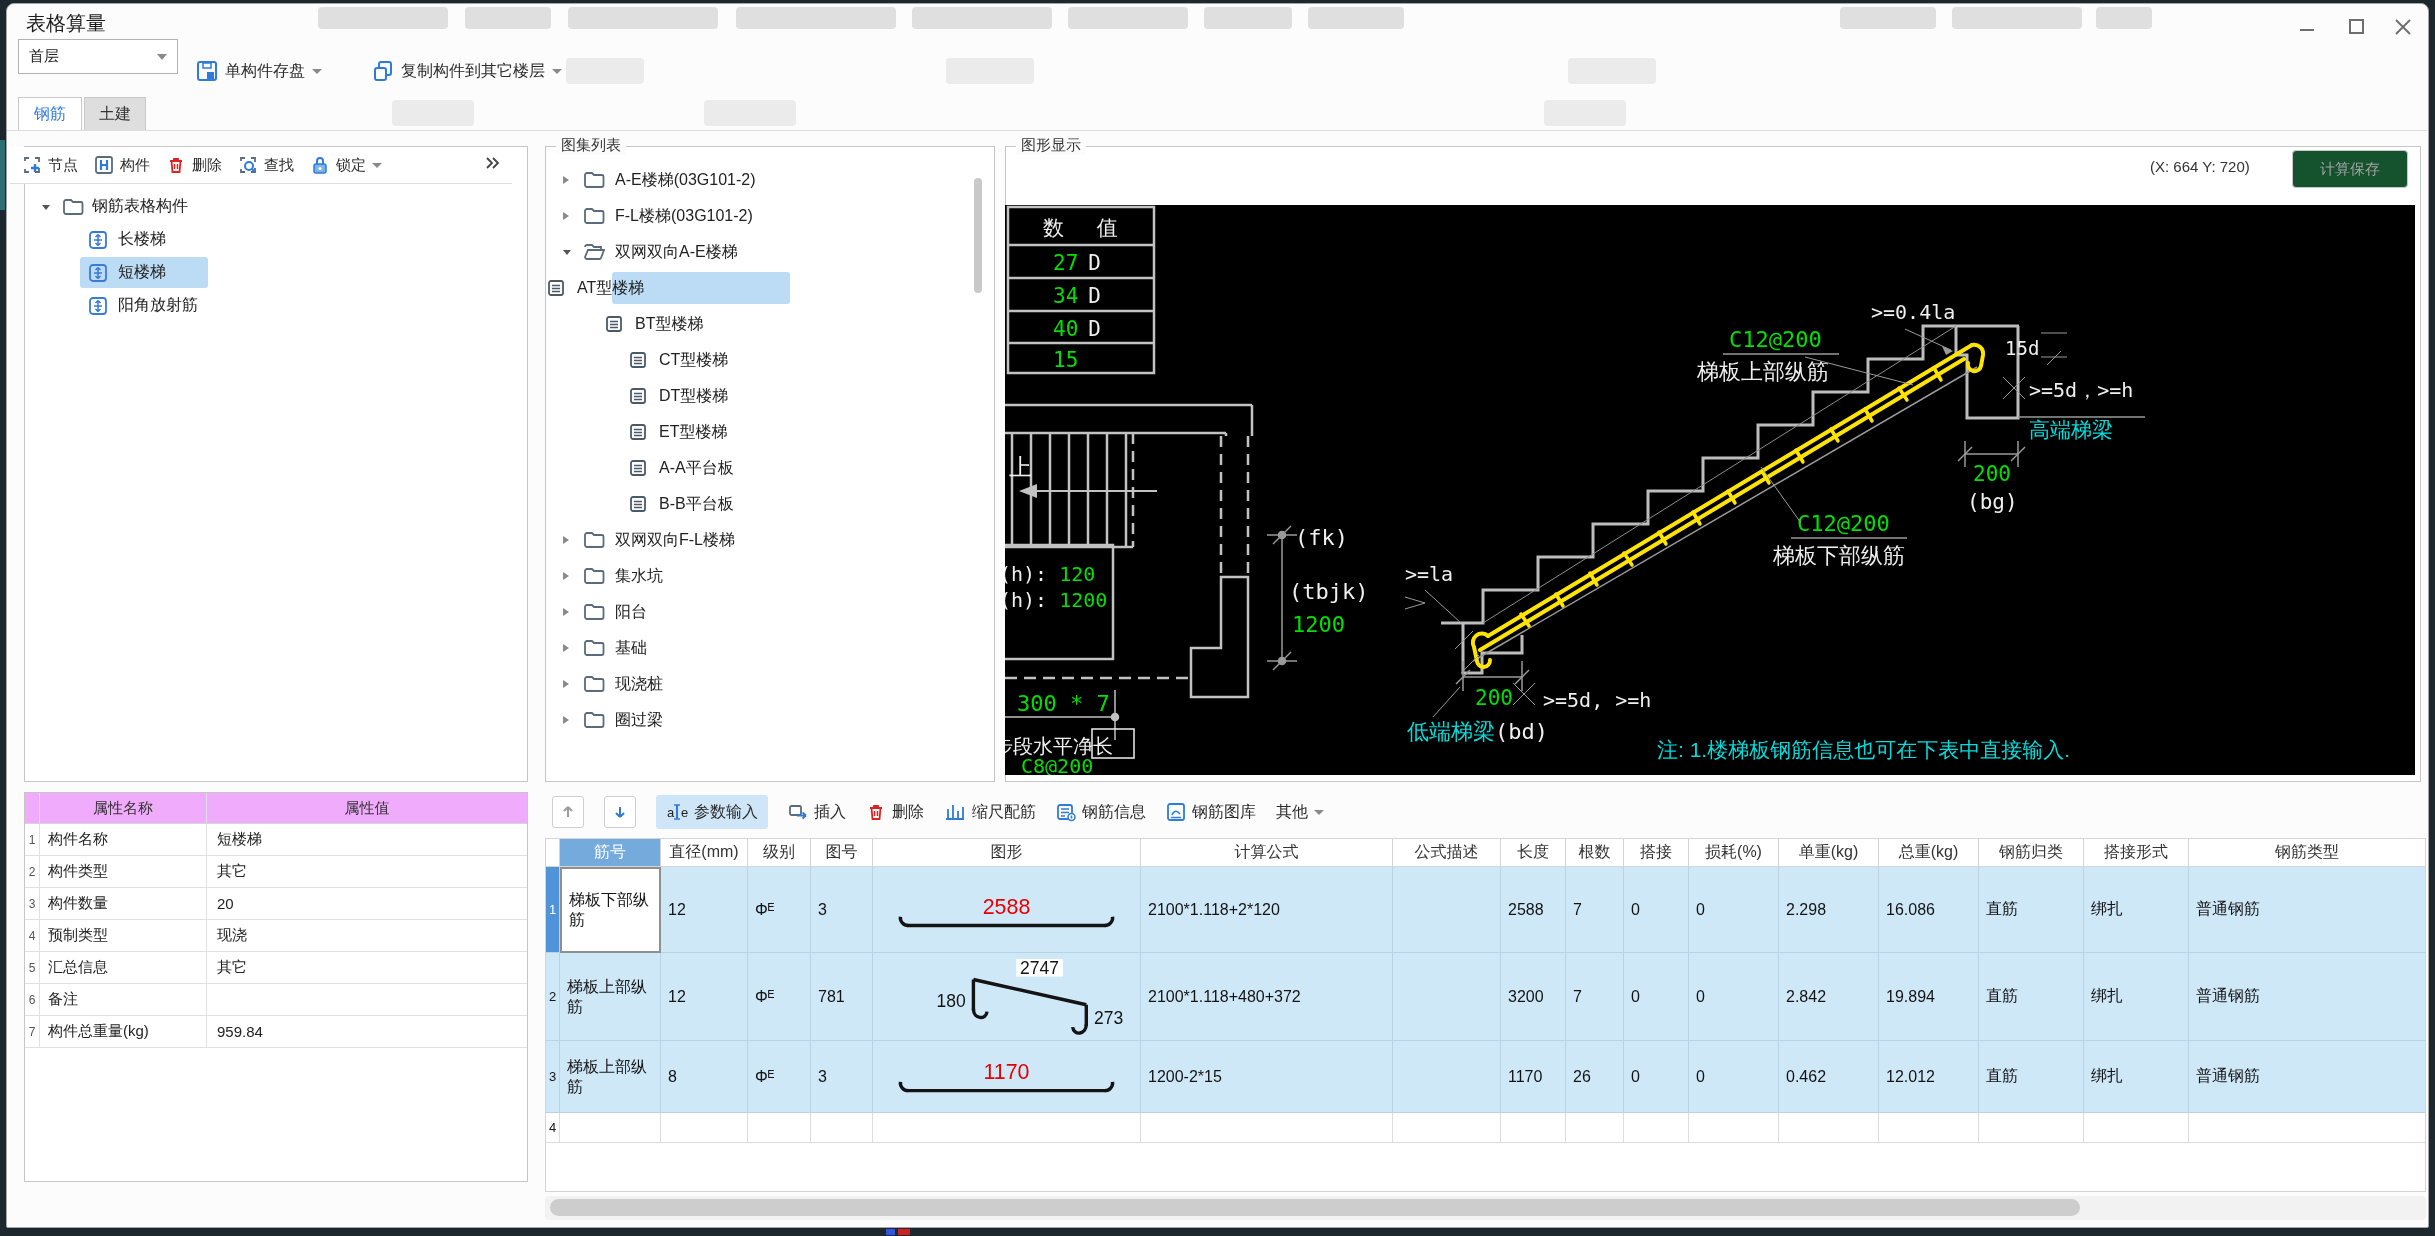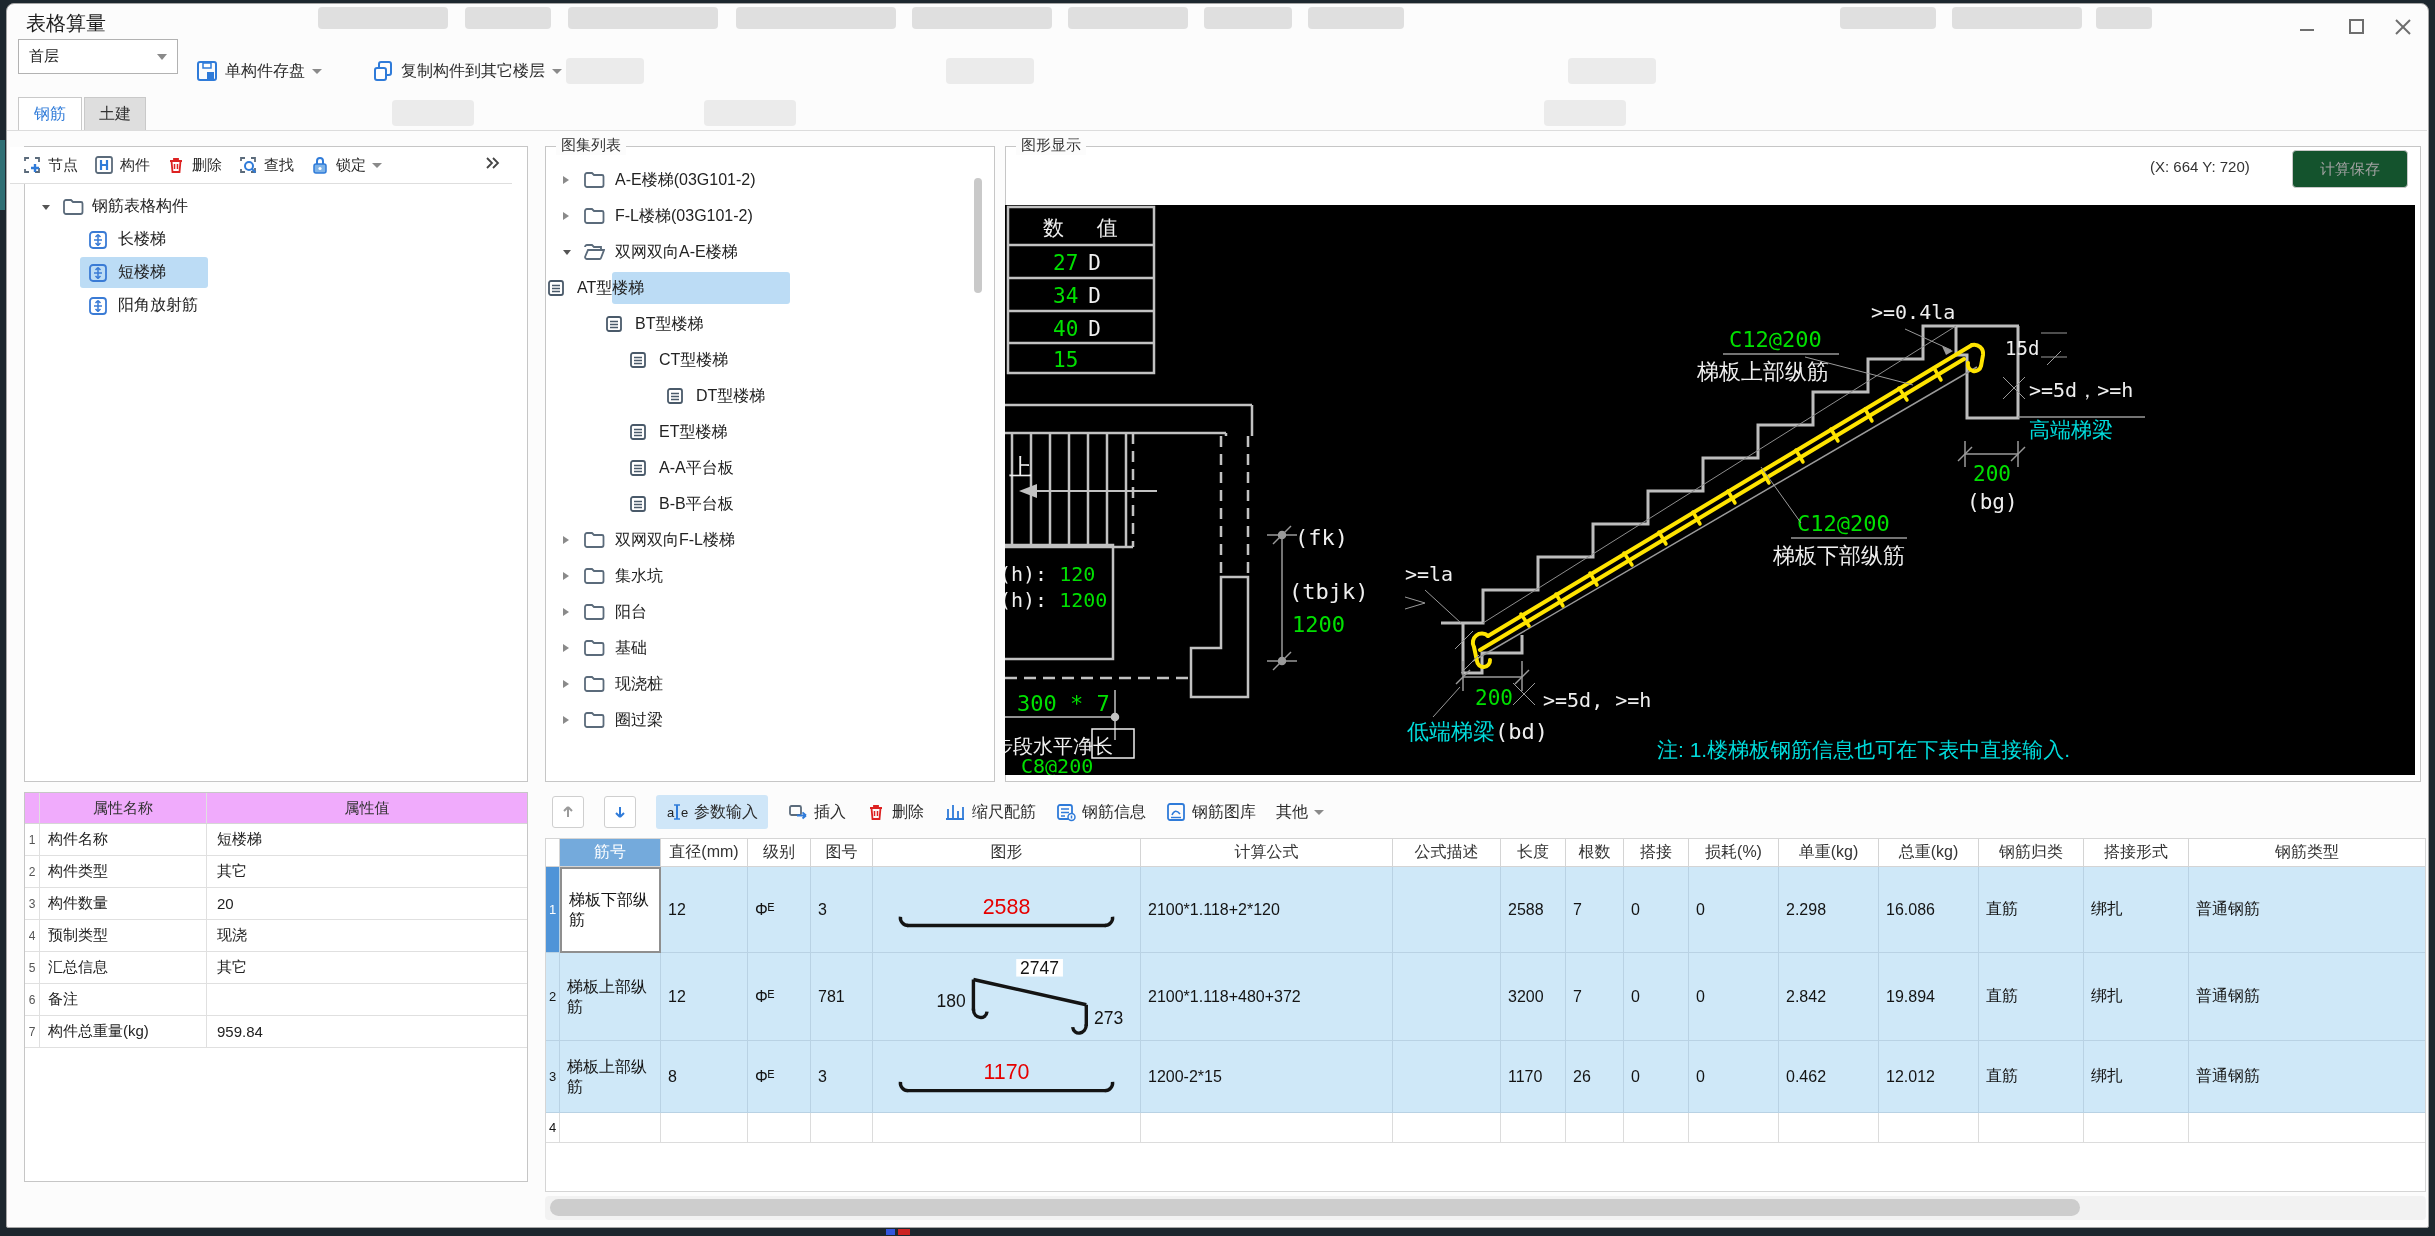--- a/index.html
+++ b/index.html
@@ -291,21 +291,21 @@
         </svg>
       <span>BT型楼梯</span>
     </div>
     <div class="atlas-row" style="padding-left:82px">
       <svg width="18" height="18" viewBox="0 0 18 18" style="margin-right:12px">
           <rect x="2" y="2" width="14" height="14" rx="2" fill="#fff" stroke="#4a5a6a" stroke-width="1.8"></rect>
           <path d="M5,6.5 H13 M5,9.5 H13 M5,12.5 H13" stroke="#4a5a6a" stroke-width="1.4"></path>
         </svg>
       <span>CT型楼梯</span>
     </div>
-    <div class="atlas-row" style="padding-left:119px">
+    <div class="atlas-row" style="padding-left:82px">
       <svg width="18" height="18" viewBox="0 0 18 18" style="margin-right:12px">
           <rect x="2" y="2" width="14" height="14" rx="2" fill="#fff" stroke="#4a5a6a" stroke-width="1.8"></rect>
           <path d="M5,6.5 H13 M5,9.5 H13 M5,12.5 H13" stroke="#4a5a6a" stroke-width="1.4"></path>
         </svg>
       <span>DT型楼梯</span>
     </div>
     <div class="atlas-row" style="padding-left:82px">
       <svg width="18" height="18" viewBox="0 0 18 18" style="margin-right:12px">
           <rect x="2" y="2" width="14" height="14" rx="2" fill="#fff" stroke="#4a5a6a" stroke-width="1.8"></rect>
           <path d="M5,6.5 H13 M5,9.5 H13 M5,12.5 H13" stroke="#4a5a6a" stroke-width="1.4"></path>

